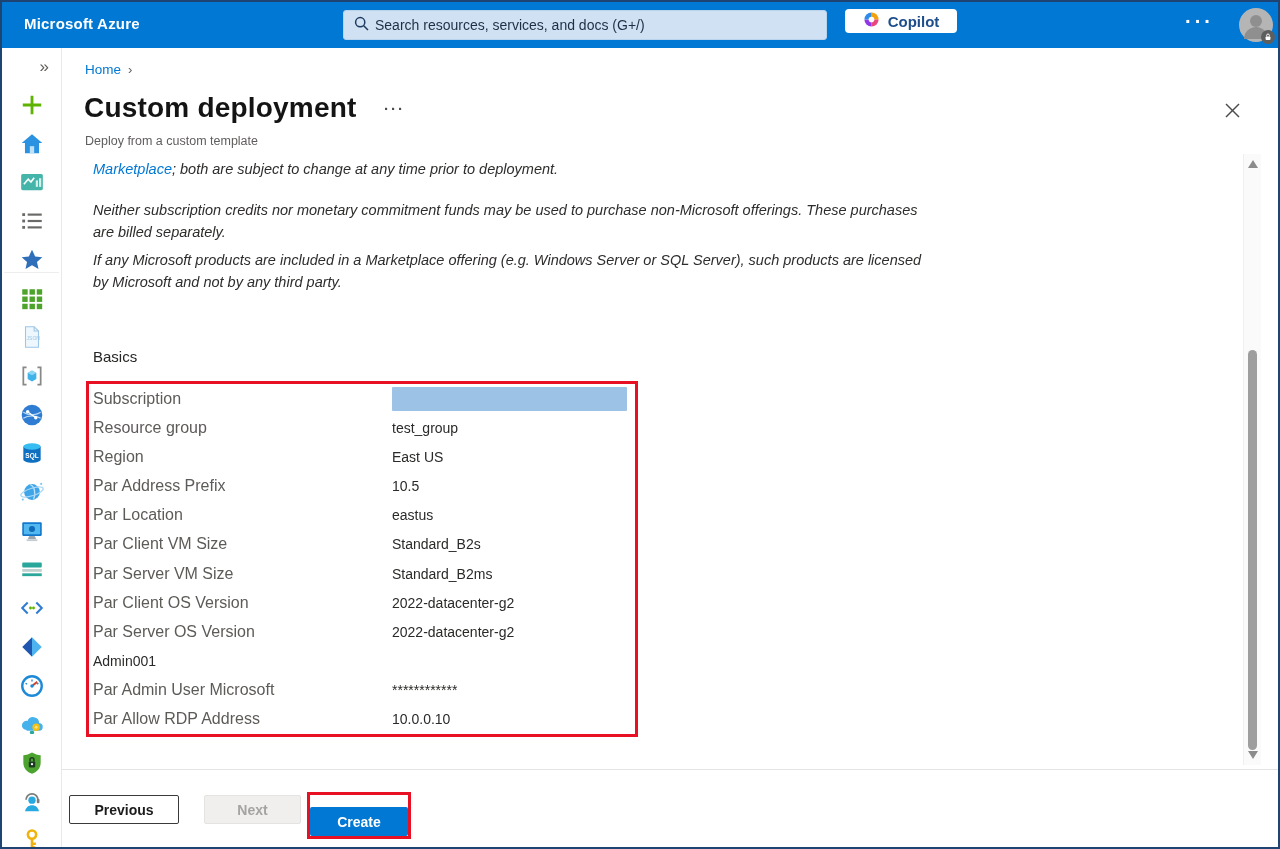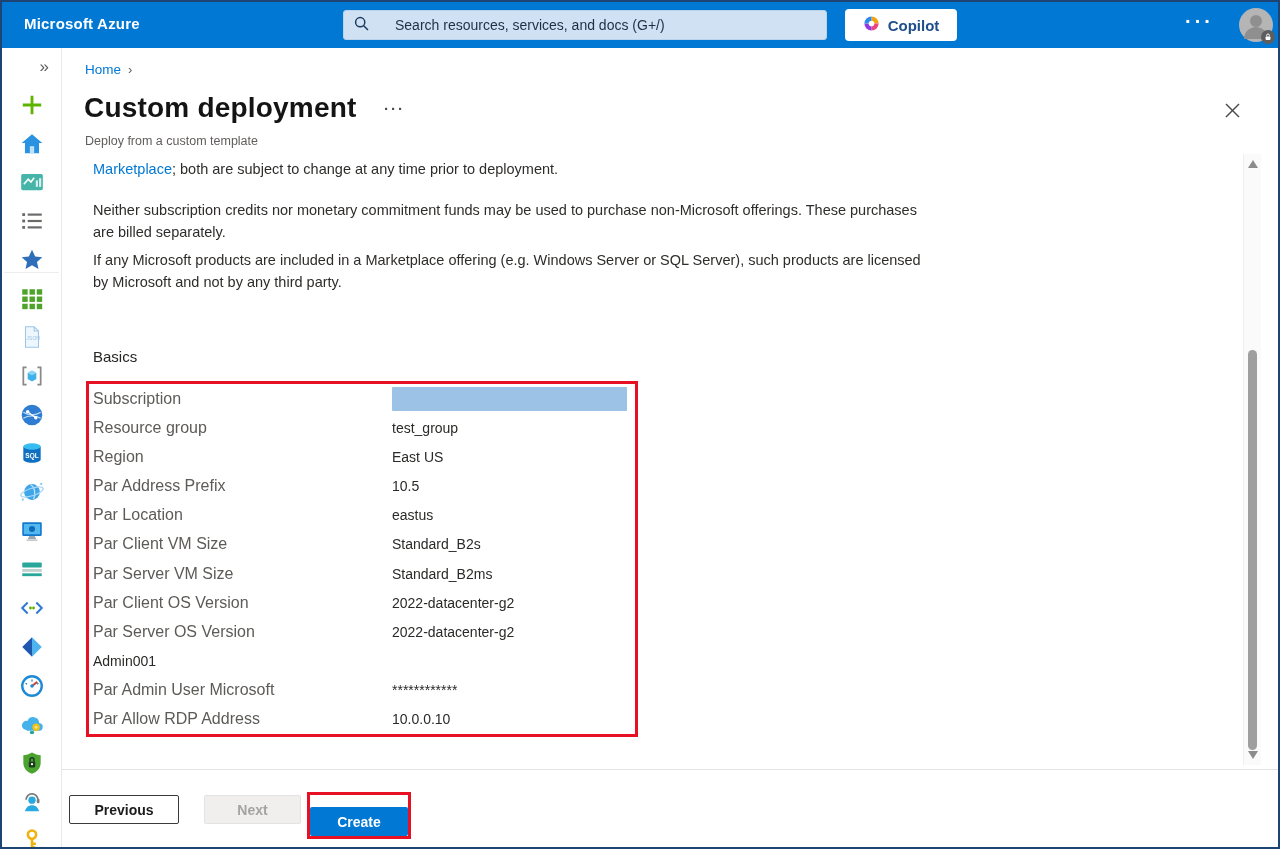--- a/index.html
+++ b/index.html
@@ -3,25 +3,25 @@
 <meta charset="utf-8">
 <style>
   html,body{margin:0;padding:0;background:#e8e8e8;}
   .frame{position:relative;width:1280px;height:849px;box-sizing:border-box;border:2px solid #1d4473;
          background:#000000;font-family:"Liberation Sans",sans-serif;overflow:hidden;padding-left:26px;}
 
   
   .topbar{position:absolute;left:0;top:0;width:100%;height:46px;background:#0078d4;}
   .brand{position:absolute;left:22px;top:13px;color:#fff;font-size:15px;font-weight:700;letter-spacing:.2px;}
   .searchbox{position:absolute;left:341px;top:8px;width:484px;height:30px;background:#cfe1f3;
-             border:1px solid #b9d3ea;border-radius:3px;box-sizing:border-box;display:flex;align-items:center;padding:0 10px;gap:24px;}
+             border:1px solid #b9d3ea;border-radius:3px;box-sizing:border-box;display:flex;align-items:center;padding:0 10px;gap:4px;}
   .searchbox input{flex:1;border:none;background:transparent;outline:none;font-size:14px;color:#16293f;
                    font-family:"Liberation Sans",sans-serif;}
   .searchbox input::placeholder{color:#1e2f45;opacity:1;}
-  .copilot-btn{position:absolute;left:843px;top:7px;width:112px;height:32px;background:#fff;border:none;border-radius:4px;
+  .copilot-btn{position:absolute;left:843px;top:7px;width:112px;height:24px;background:#fff;border:none;border-radius:4px;
                display:flex;align-items:center;justify-content:center;gap:8px;cursor:pointer;
                color:#1e4e8c;font-size:15px;font-weight:700;font-family:"Liberation Sans",sans-serif;}
   .topbar-more{position:absolute;right:64px;top:8px;color:#fff;font-size:20px;font-weight:700;letter-spacing:3px;cursor:pointer;}
   .avatar{position:absolute;right:5px;top:6px;width:34px;height:34px;border-radius:50%;cursor:pointer;}
   .avatar .badge{position:absolute;right:-2px;bottom:-2px;width:14px;height:14px;border-radius:50%;background:#5e5e5e;
                  display:flex;align-items:center;justify-content:center;}
 
   
   .sidebar{position:absolute;left:0;top:46px;width:60px;bottom:0;background:#fff;border-right:1px solid #e9e9e9;box-sizing:border-box;}
   .collapse{position:absolute;top:10px;right:12px;color:#605e5c;font-size:17px;cursor:pointer;line-height:1;}
@@ -32,21 +32,21 @@
   
   .main{position:absolute;left:60px;top:46px;right:0;bottom:0;background:#fff;overflow:hidden;}
   .breadcrumb{position:absolute;left:23px;top:14px;font-size:13.5px;}
   .breadcrumb a{color:#0078d4;text-decoration:none;cursor:pointer;}
   .crumb-sep{color:#605e5c;margin-left:7px;font-size:13px;}
   .page-title{position:absolute;left:22px;top:44px;margin:0;font-size:28px;font-weight:700;color:#141414;letter-spacing:.2px;}
   .title-more{position:absolute;left:322px;top:52px;color:#4c4c4c;font-size:15px;font-weight:700;letter-spacing:2px;cursor:pointer;}
   .close-btn{position:absolute;left:1158px;top:52px;width:24px;height:24px;background:none;border:none;cursor:pointer;padding:0;}
   .subtitle{position:absolute;left:23px;top:86px;font-size:12.5px;color:#605e5c;}
 
-  .para{position:absolute;left:31px;width:832px;margin:0;font-size:14.5px;line-height:22px;color:#2e2d2b;}
+  .para{position:absolute;left:31px;width:832px;margin:0;font-size:14.5px;line-height:22px;color:#2e2d2b;font-style:italic;}
   .para a{color:#0078d4;text-decoration:none;cursor:pointer;}
   .p1{top:110px;} .p2{top:151px;} .p3{top:201px;}
 
   .basics-heading{position:absolute;left:31px;top:300px;margin:0;font-size:15px;font-weight:400;color:#262522;}
   .redbox{position:absolute;left:24px;top:333px;width:552px;height:356px;box-sizing:border-box;
           border:3px solid #e81123;display:flex;flex-direction:column;padding-left:4px;}
   .brow{flex:1;display:flex;align-items:center;}
   .brow .lbl{width:299px;font-size:16px;color:#5d5b58;}
   .brow .val{font-size:14px;color:#2a2a28;}
   .redacted{width:235px;height:24px;border-radius:1px;}

